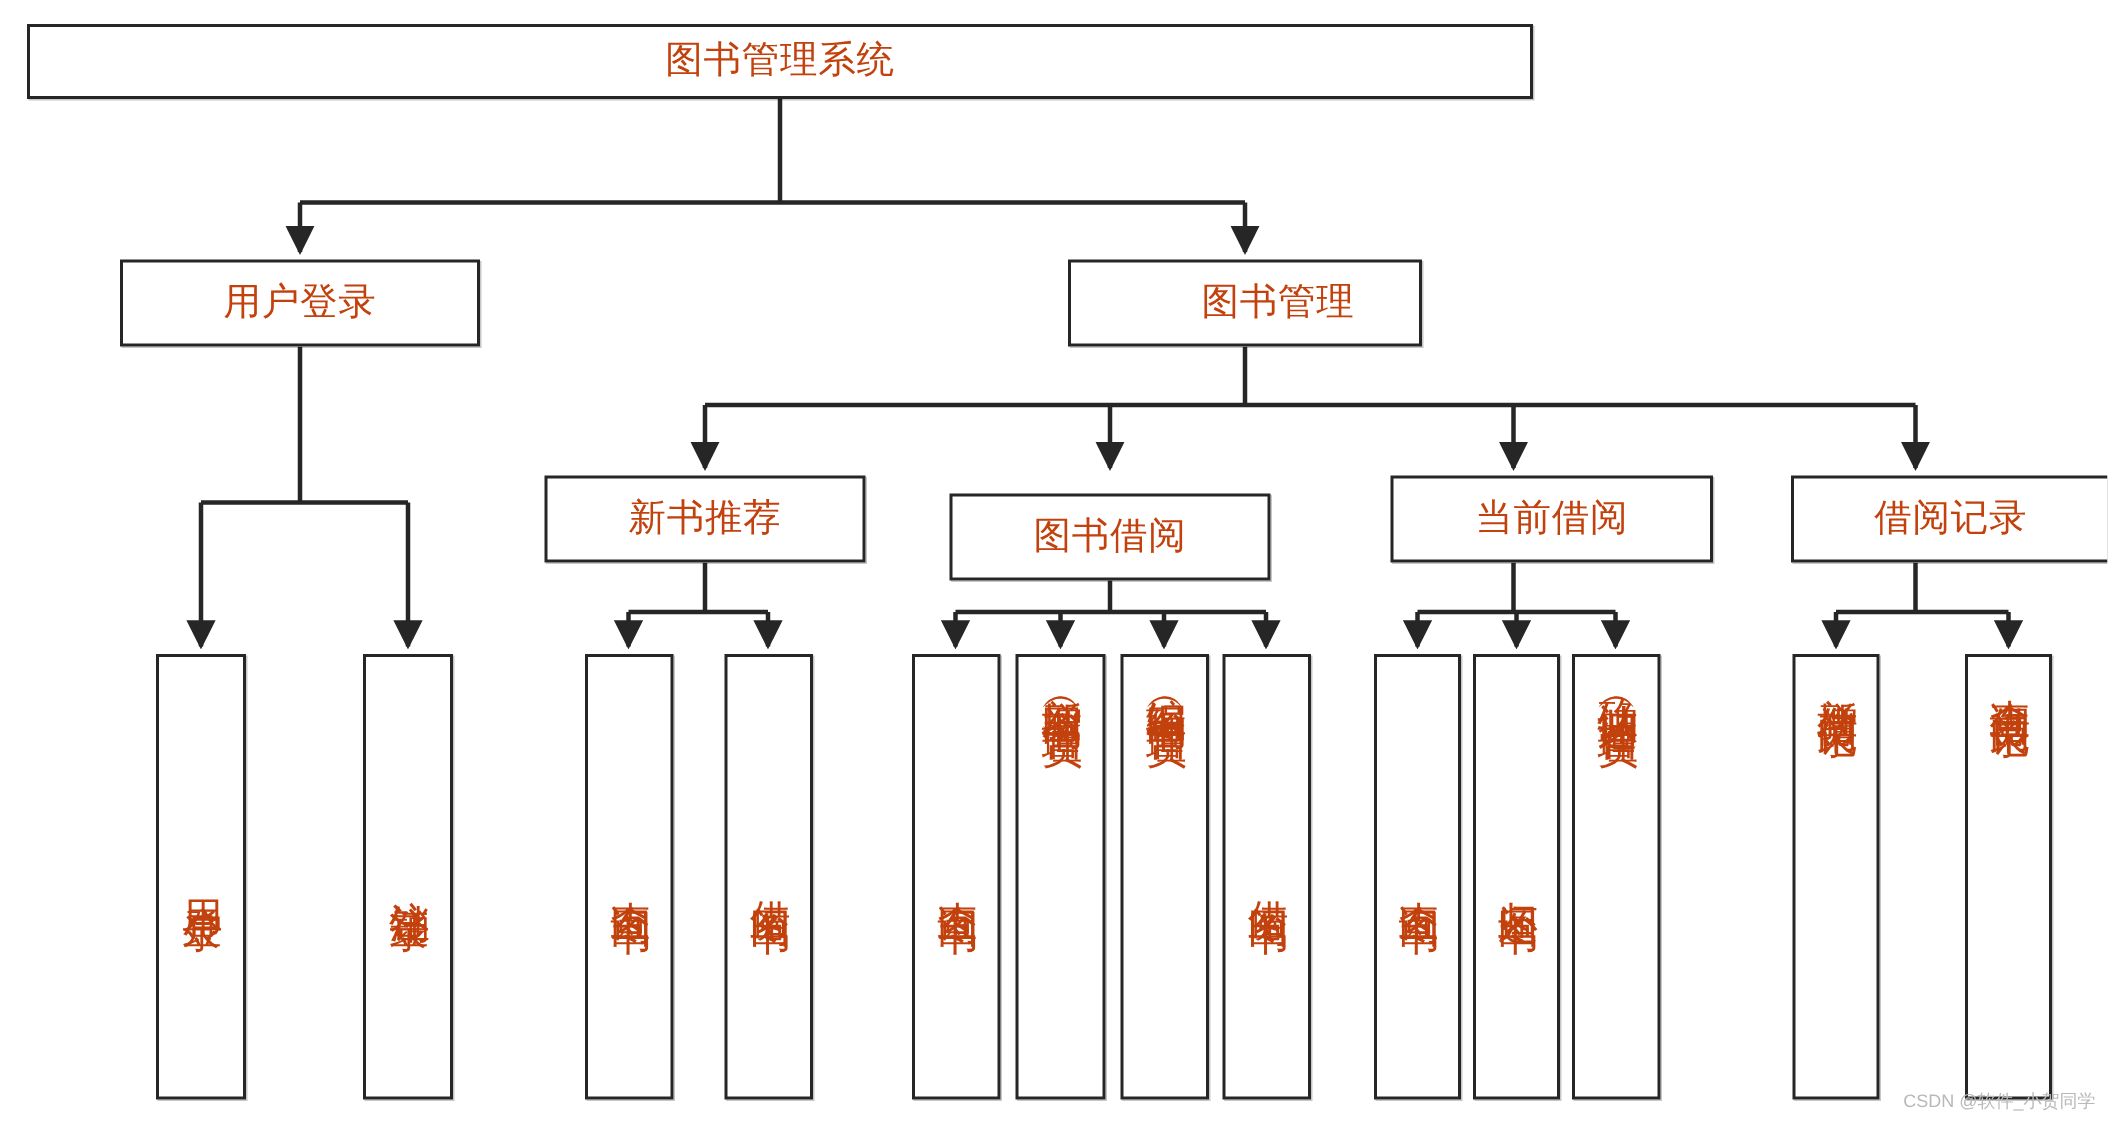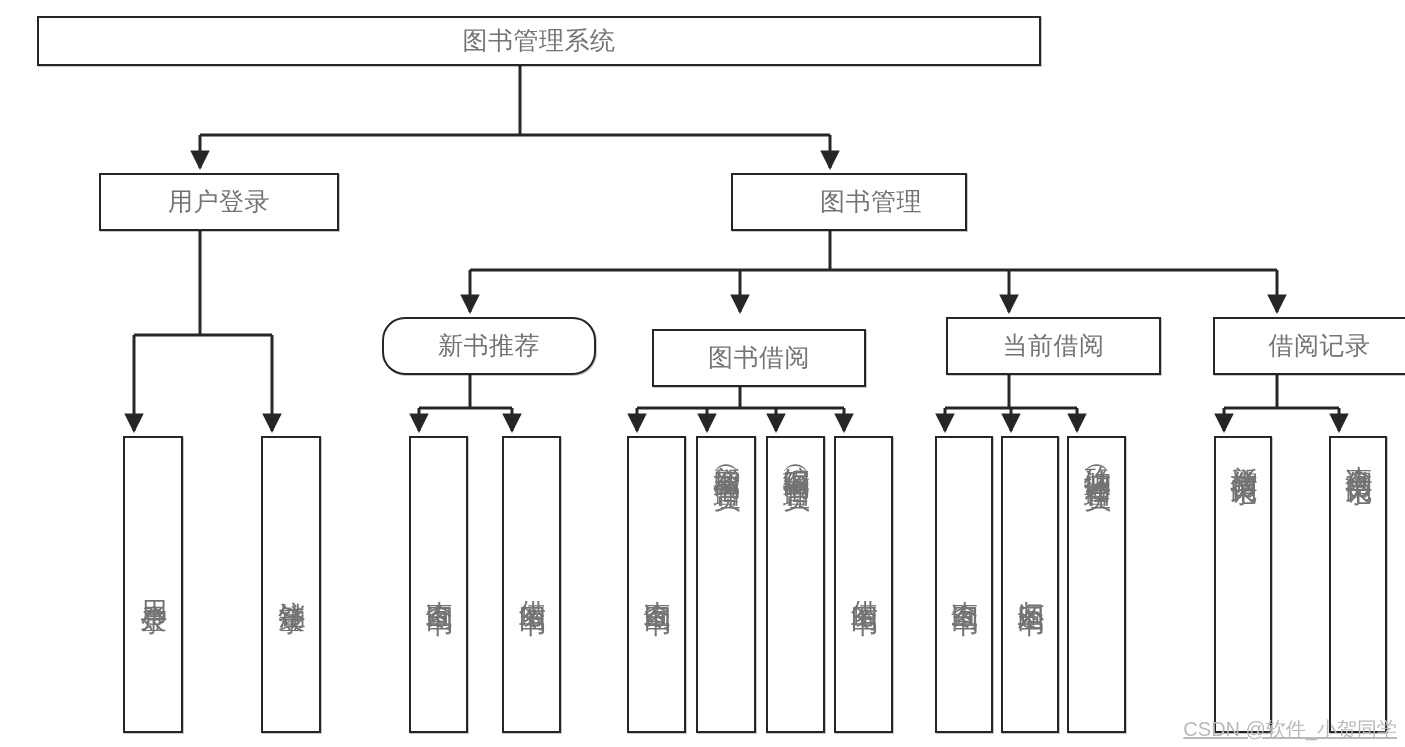--- a/index.html
+++ b/index.html
@@ -25,24 +25,23 @@
     height: 747px;
   }
   .node {
     position: absolute;
     box-sizing: border-box;
     border: 2px solid #262626;
     background: #ffffff;
     display: flex;
     align-items: center;
     justify-content: center;
-    color: #737373;
+    color: #c2410c;
     text-align: center;
     box-shadow: 1px 1px 0 0 rgba(0,0,0,0.22);
-    margin-left: 19px;
   }
   .node .label {
     display: block;
     line-height: 1.18;
     letter-spacing: 0.5px;
   }
   .node.horiz .label {
     font-size: 25px;
     white-space: nowrap;
   }
@@ -58,25 +57,24 @@
     white-space: nowrap;
   }
   .node.vert.centered {
     align-items: center;
     padding-top: 0;
   }
   #watermark {
     position: absolute;
     right: 8px;
     bottom: 4px;
-    font-size: 20px;
+    font-size: 12px;
     color: #b9b9b9;
     white-space: nowrap;
     pointer-events: none;
-    text-decoration: underline;
   }
 </style>
 </head>
 <body>
 
 <div id="canvas">
 
   <svg id="wires" viewBox="0 0 1405 747" xmlns="http://www.w3.org/2000/svg">
     <defs>
       <marker id="arrow" viewBox="0 0 10 10" refX="9" refY="5" markerWidth="6.5" markerHeight="6.5" orient="auto-start-reverse">
@@ -147,21 +145,21 @@
     <span class="label">图书管理系统</span>
   </div>
 
   <div class="node horiz" style="left: 80px; top: 173px; width: 240px; height: 58px;">
     <span class="label">用户登录</span>
   </div>
   <div class="node horiz" style="left: 712px; top: 173px; width: 236px; height: 58px; padding-left: 44px;">
     <span class="label">图书管理</span>
   </div>
 
-  <div class="node horiz" style="left: 363px; top: 317px; width: 214px; height: 58px; border-radius: 23px;">
+  <div class="node horiz" style="left: 363px; top: 317px; width: 214px; height: 58px;">
     <span class="label">新书推荐</span>
   </div>
   <div class="node horiz" style="left: 633px; top: 329px; width: 214px; height: 58px;">
     <span class="label">图书借阅</span>
   </div>
   <div class="node horiz" style="left: 927px; top: 317px; width: 215px; height: 58px;">
     <span class="label">当前借阅</span>
   </div>
   <div class="node horiz" style="left: 1194px; top: 317px; width: 213px; height: 58px;">
     <span class="label">借阅记录</span>

